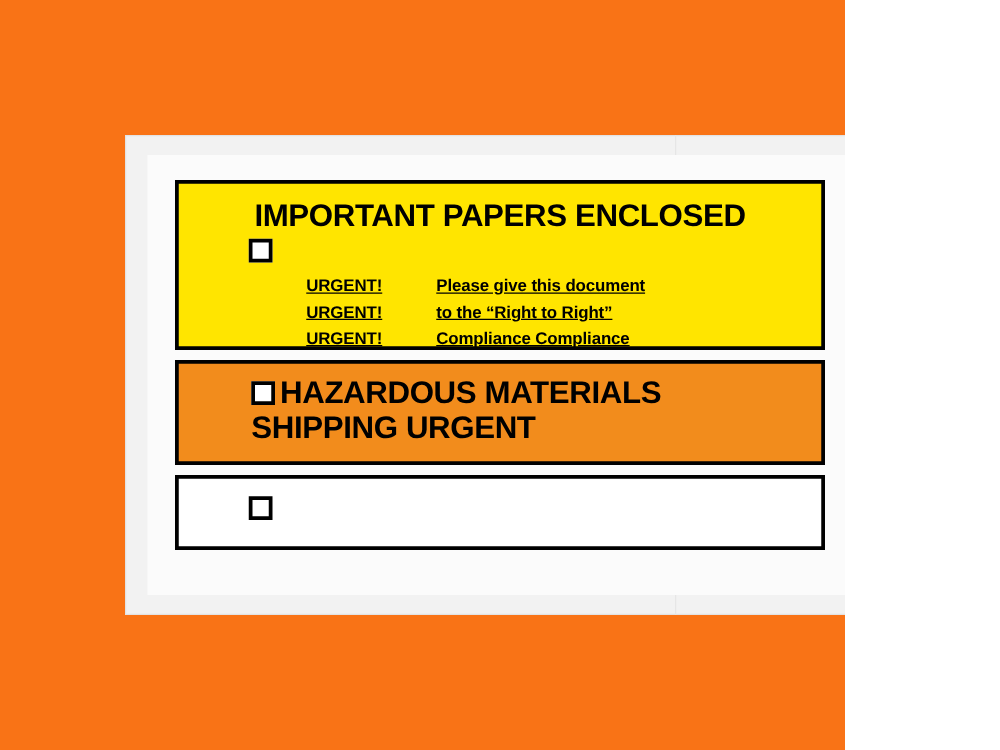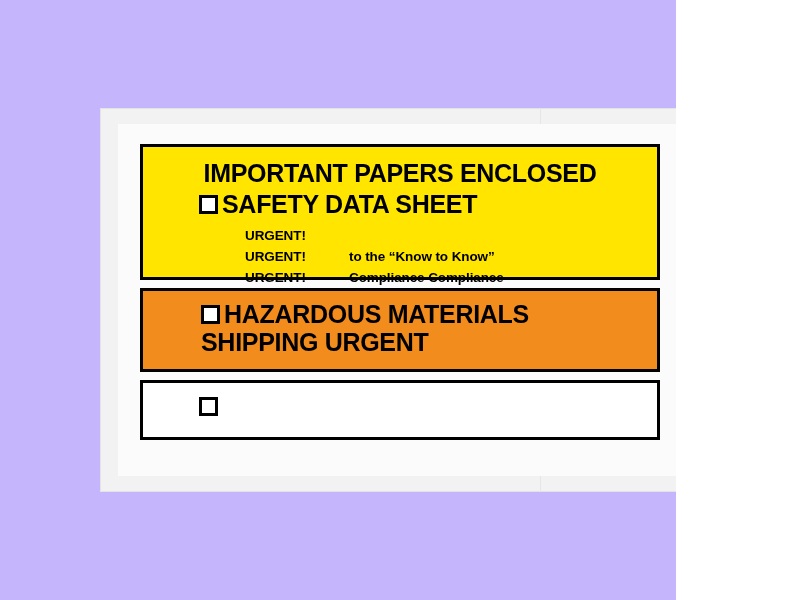--- a/index.html
+++ b/index.html
@@ -8,21 +8,21 @@
     width: 800px;
     height: 600px;
     background: #ffffff;
     font-family: "Liberation Sans", sans-serif;
   }
 
   .stage {
     position: relative;
     width: 676px;
     height: 600px;
-    background: #c4b5fd;
+    background: #f97316;
     overflow: hidden;
   }
 
   
   .envelope {
     position: absolute;
     left: 100px;
     top: 108px;
     width: 600px;
     height: 384px;
@@ -121,20 +121,21 @@
     font-weight: bold;
     color: #000;
     line-height: 26px;
     letter-spacing: -0.3px;
     white-space: nowrap;
   }
 
   .urgent-block {
     margin-top: 8px;
     padding-left: 92px;
+    text-decoration: underline;
   }
 
   .urgent-line {
     display: flex;
     font-size: 13.5px;
     font-weight: bold;
     color: #000;
     line-height: 21px;
     letter-spacing: -0.1px;
   }
@@ -172,30 +173,30 @@
   <div class="seam"></div>
   <div class="sleeve-inner"></div>
 
   <div class="panels">
 
     <div class="panel panel-yellow">
       <div class="hl-title">IMPORTANT PAPERS ENCLOSED</div>
 
       <div class="row-check">
         <span class="checkbox"></span>
-        <span class="check-label">SAFETY DATA SHEET</span>
       </div>
 
       <div class="urgent-block">
         <div class="urgent-line">
           <span class="urgent-word">URGENT!</span>
+          <span class="urgent-text">Please give this document</span>
         </div>
         <div class="urgent-line">
           <span class="urgent-word">URGENT!</span>
-          <span class="urgent-text">to the “Know to Know”</span>
+          <span class="urgent-text">to the “Right to Right”</span>
         </div>
         <div class="urgent-line">
           <span class="urgent-word">URGENT!</span>
           <span class="urgent-text">Compliance Compliance</span>
         </div>
       </div>
     </div>
 
     <div class="panel panel-orange">
       <div class="row-check tight">

